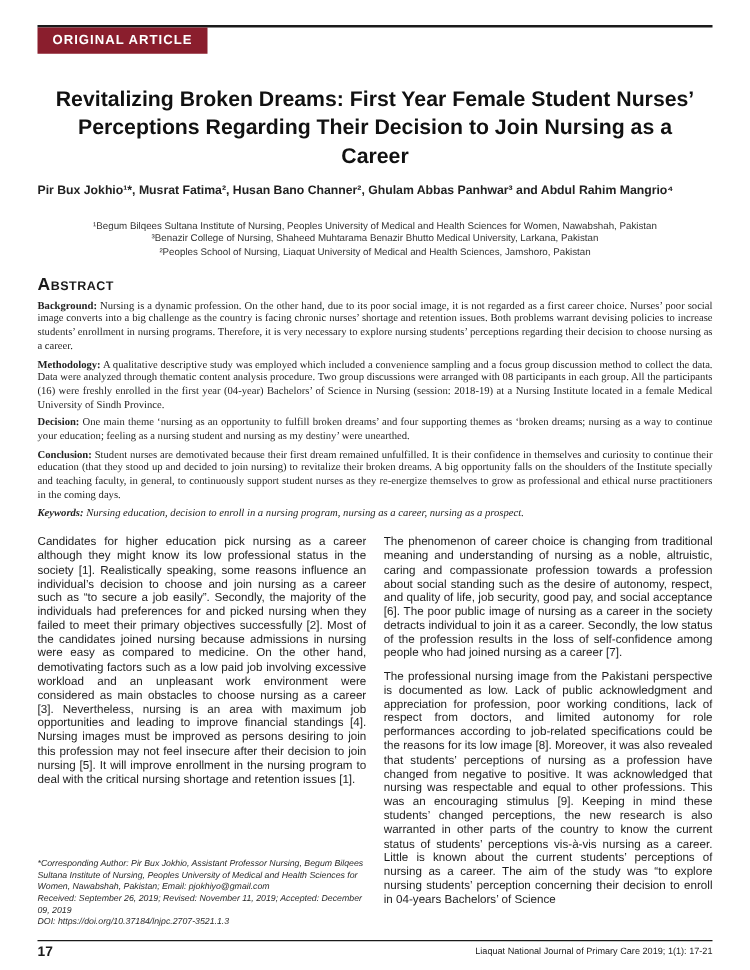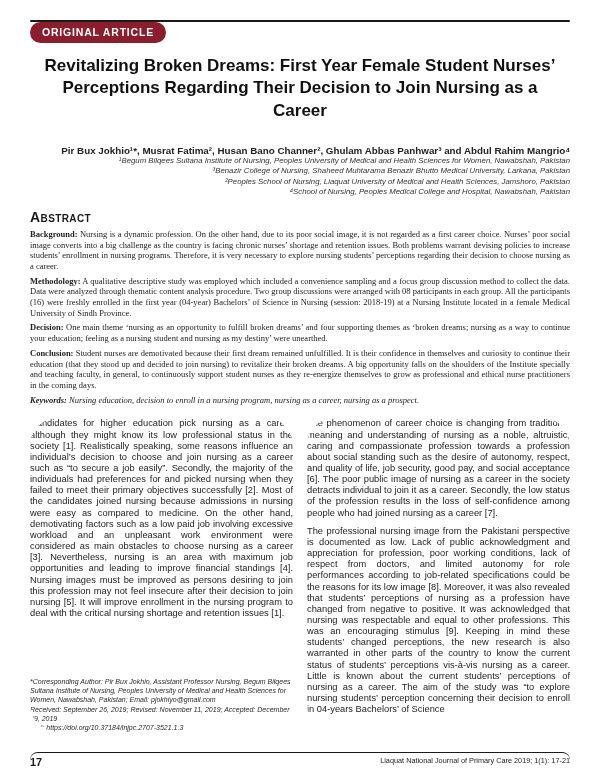--- a/index.html
+++ b/index.html
@@ -1,42 +1,42 @@
 <!DOCTYPE html>
 <html style="--accent: #8a1e2d;"><head>
 <meta charset="utf-8">
 <style>
   :root { --accent: #8a1e2d; --ink: #1a1a1a; }
-  * { margin: 0; padding: 0; box-sizing: border-box; border-radius: 27px; }
+  * { margin: 0; padding: 0; box-sizing: border-box; }
   html, body { background: #ffffff; }
   body { font-family: "Liberation Sans", sans-serif; color: var(--ink); }
   .page {
     width: 600px; height: 776px; margin: 0 auto; background: #fff;
     padding: 20px 30px 8px 30px; overflow: hidden;
     display: flex; flex-direction: column;
   }
   .top-rule { border-top: 2px solid #1a1a1a; width: 100%; }
   .article-type {
     display: inline-block; align-self: flex-start;
     background: var(--accent); color: #fff;
     font-size: 10.5px; font-weight: bold; letter-spacing: 0.8px;
     padding: 4px 12px 5px 12px;
   }
   .title {
-    margin-top: 12px; text-align: center;
+    margin-top: 26px; text-align: center;
     font-size: 17px; line-height: 1.32; font-weight: bold; color: #111;
     padding: 0 8px;
   }
   .authors {
-    margin-top: 23px; text-align: right;
+    margin-top: 11px; text-align: left;
     font-size: 9.8px; font-weight: bold; color: #222;
   }
   .affiliations {
-    margin-top: 0; text-align: right;
-    font-size: 7.8px; font-style: italic; line-height: 1.3; color: #333;
+    margin-top: 18px; text-align: center;
+    font-size: 7.8px; line-height: 1.3; color: #333;
   }
   .abstract-heading {
     margin-top: 12px; font-variant: small-caps;
     font-size: 14px; font-weight: bold; letter-spacing: 0.4px;
   }
   .abstract { margin-top: 4px; font-family: Liberation Serif, serif; }
   .abstract p {
     font-size: 8.5px; line-height: 1.26; text-align: justify;
     margin-bottom: 4px; color: #222;
   }
@@ -75,21 +75,20 @@
   <div class="article-type">ORIGINAL ARTICLE</div>
 
   <h1 class="title">Revitalizing Broken Dreams: First Year Female Student Nurses’ Perceptions Regarding Their Decision to Join Nursing as a Career</h1>
 
   <div class="authors">Pir Bux Jokhio¹*, Musrat Fatima², Husan Bano Channer², Ghulam Abbas Panhwar³ and Abdul Rahim Mangrio⁴</div>
 
   <div class="affiliations">
     <div>¹Begum Bilqees Sultana Institute of Nursing, Peoples University of Medical and Health Sciences for Women, Nawabshah, Pakistan</div>
     <div>³Benazir College of Nursing, Shaheed Muhtarama Benazir Bhutto Medical University, Larkana, Pakistan</div>
     <div>²Peoples School of Nursing, Liaquat University of Medical and Health Sciences, Jamshoro, Pakistan</div>
-    <div>⁴School of Nursing, Peoples Medical College and Hospital, Nawabshah, Pakistan</div>
   </div>
 
   <div class="abstract-heading">Abstract</div>
 
   <div class="abstract">
     <p>
       <span class="lbl">Background:</span>
       <span>Nursing is a dynamic profession. On the other hand, due to its poor social image, it is not regarded as a first career choice. Nurses’ poor social image converts into a big challenge as the country is facing chronic nurses’ shortage and retention issues. Both problems warrant devising policies to increase students’ enrollment in nursing programs. Therefore, it is very necessary to explore nursing students’ perceptions regarding their decision to choose nursing as a career.</span>
     </p>
     <p>

